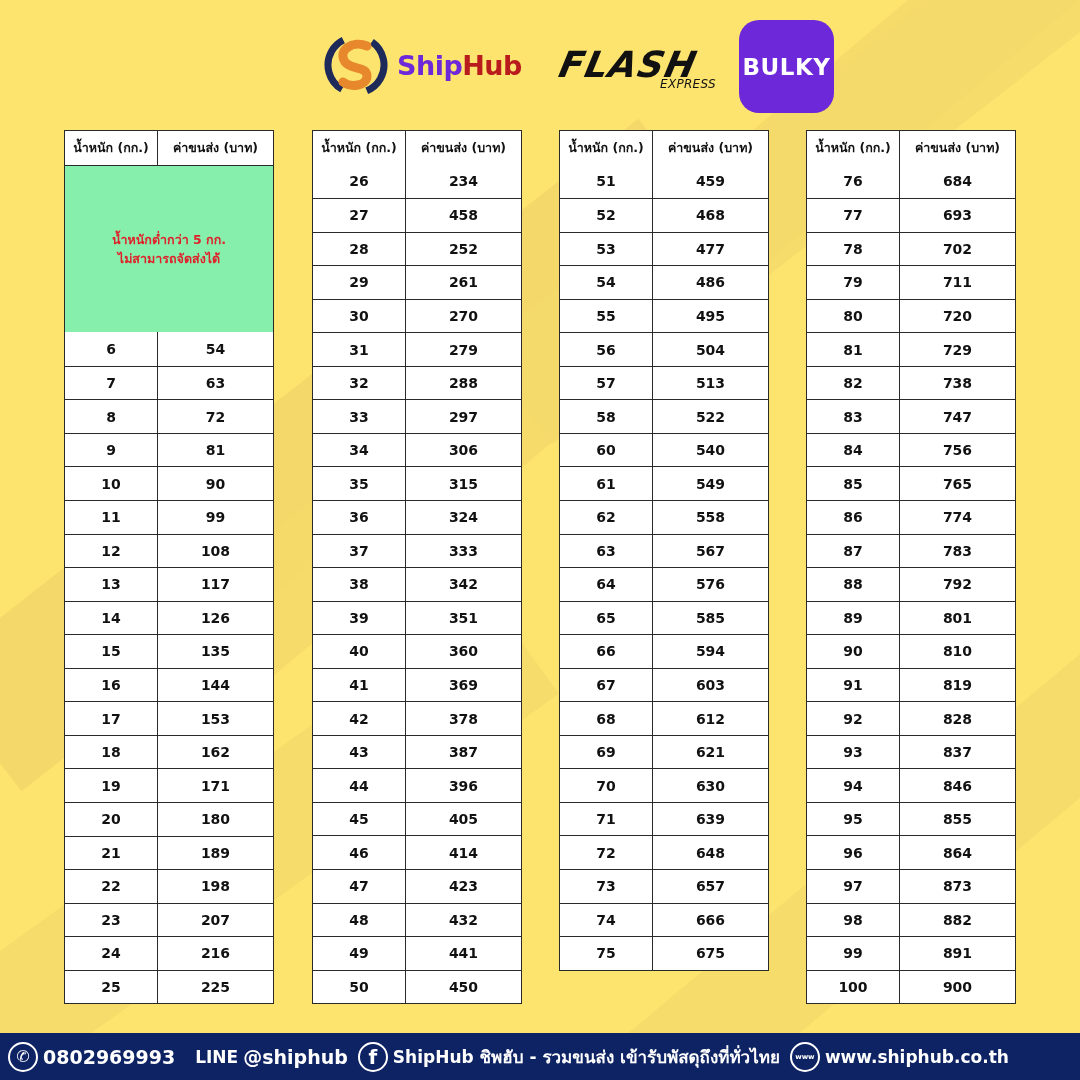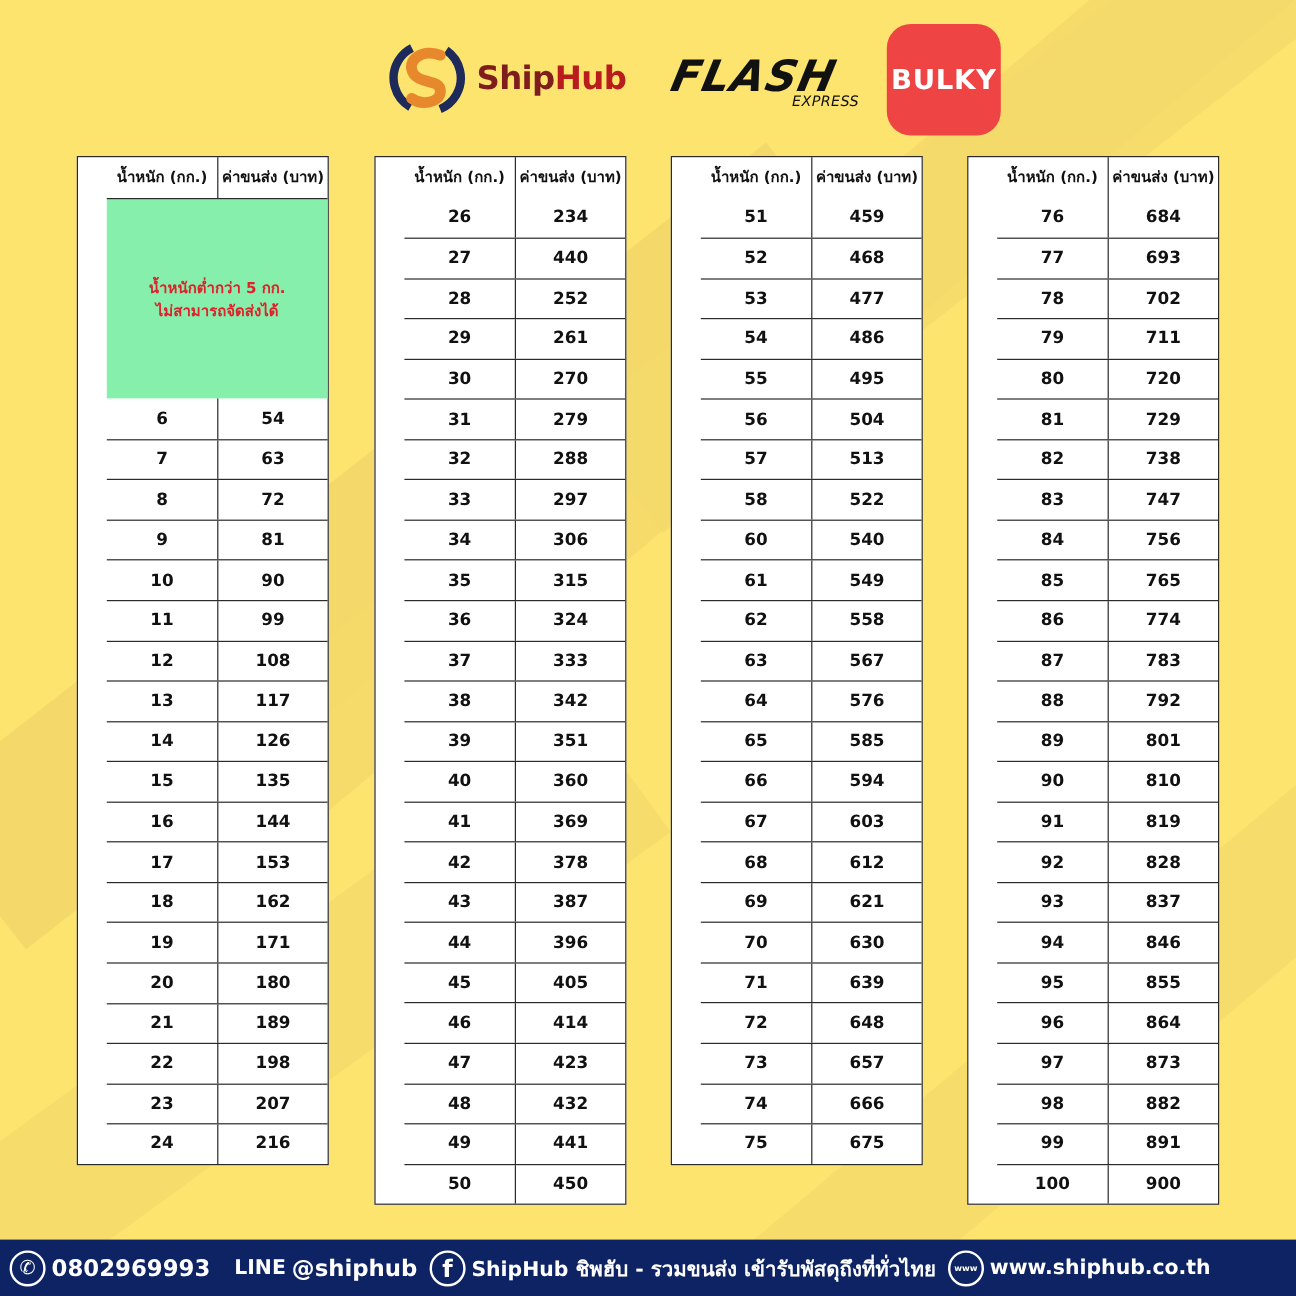--- a/index.html
+++ b/index.html
@@ -13,32 +13,32 @@
     position: absolute; inset: 0; overflow: hidden;
     background: #fde46e;
   }
   .stripe {
     position: absolute; background: #f4d96a; transform-origin: center;
   }
   
   .logo-shiphub { position: absolute; left: 323px; top: 34px; width: 205px; height: 62px; display: flex; align-items: center; }
   .sh-mark { width: 66px; height: 66px; position: relative; }
   .sh-text { font-family: "DejaVu Sans", sans-serif; font-weight: bold; font-size: 27px; margin-left: 8px; letter-spacing: -0.5px; }
-  .sh-ship { color: #7f1d1d; text-align: center; }
+  .sh-ship { color: #6d28d9; text-align: center; }
   .sh-hub { color: #b91c1c; }
   .logo-flash { position: absolute; left: 560px; top: 44px; width: 172px; height: 52px; }
   .flash-word { position: absolute; left: 0; top: 0; font-family: "DejaVu Sans", sans-serif; font-weight: bold; font-style: italic; font-size: 36px; letter-spacing: 1px; color: #111; transform: skewX(-12deg); }
   .flash-express { position: absolute; left: 100px; top: 33px; font-family: "DejaVu Sans", sans-serif; font-style: italic; font-size: 12px; color: #111; letter-spacing: 0.3px; }
-  .logo-bulky { position: absolute; left: 739px; top: 20px; width: 95px; height: 93px; background: #ef4444; border-radius: 20px; display: flex; align-items: center; justify-content: center; }
+  .logo-bulky { position: absolute; left: 739px; top: 20px; width: 95px; height: 93px; background: #6d28d9; border-radius: 20px; display: flex; align-items: center; justify-content: center; }
   .logo-bulky span { color: #fff; font-family: "DejaVu Sans", sans-serif; font-weight: bold; font-size: 23px; letter-spacing: 0.5px; }
 
   
   .rate-table {
     position: absolute; top: 130px; width: 210px;
-    border: 1.5px solid #2a2a2a; background: #fff; padding-left: 24px;
+    border: 1.5px solid #2a2a2a; background: #fff;
   }
   .rate-table .row { display: flex; height: 33.55px; border-top: 1px solid #2a2a2a; }
   .rate-table .row:first-child { border-top: none; }
   .rate-table .c1 { width: 93px; border-right: 1px solid #2a2a2a; display: flex; align-items: center; justify-content: center; }
   .rate-table .c2 { flex: 1; display: flex; align-items: center; justify-content: center; }
   .hdr .c1, .hdr .c2 { font-size: 12.5px; font-weight: bold; color: #111; white-space: nowrap; }
   .cell-num { font-size: 14px; font-weight: bold; color: #111; }
   .notice {
     height: 167.75px; background: #86efac; border-top: 1px solid #2a2a2a;
     display: flex; flex-direction: column; align-items: center; justify-content: center; text-align: center;
@@ -168,36 +168,40 @@
         <div class="c2 cell-num">198</div>
       </div>
       <div class="row">
         <div class="c1 cell-num">23</div>
         <div class="c2 cell-num">207</div>
       </div>
       <div class="row">
         <div class="c1 cell-num">24</div>
         <div class="c2 cell-num">216</div>
       </div>
+      <div class="row">
+        <div class="c1 cell-num">25</div>
+        <div class="c2 cell-num">225</div>
+      </div>
     </div>
 </div>
 
 <div class="rate-table" style="left:312px;">
   <div class="row hdr">
     <div class="c1">น้ำหนัก (กก.)</div>
     <div class="c2">ค่าขนส่ง (บาท)</div>
   </div>
   <div id="t1">
       <div class="row">
         <div class="c1 cell-num">26</div>
         <div class="c2 cell-num">234</div>
       </div>
       <div class="row">
         <div class="c1 cell-num">27</div>
-        <div class="c2 cell-num">440</div>
+        <div class="c2 cell-num">458</div>
       </div>
       <div class="row">
         <div class="c1 cell-num">28</div>
         <div class="c2 cell-num">252</div>
       </div>
       <div class="row">
         <div class="c1 cell-num">29</div>
         <div class="c2 cell-num">261</div>
       </div>
       <div class="row">

